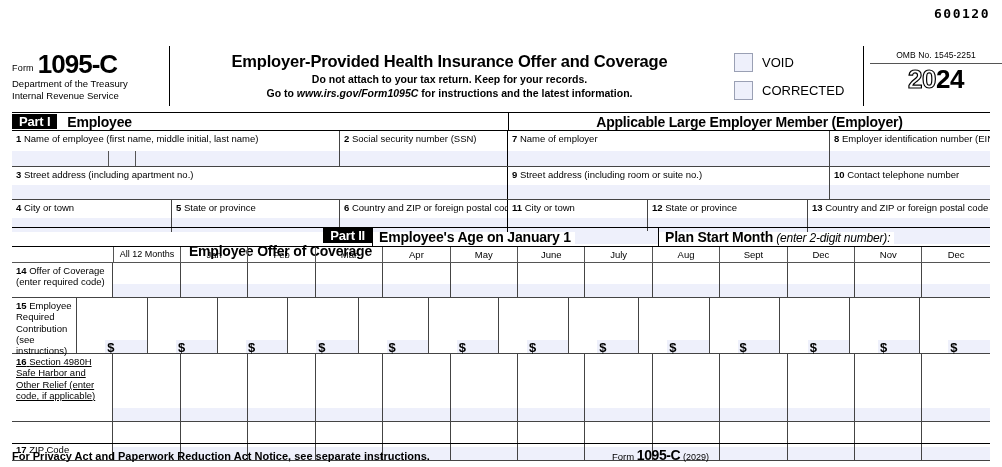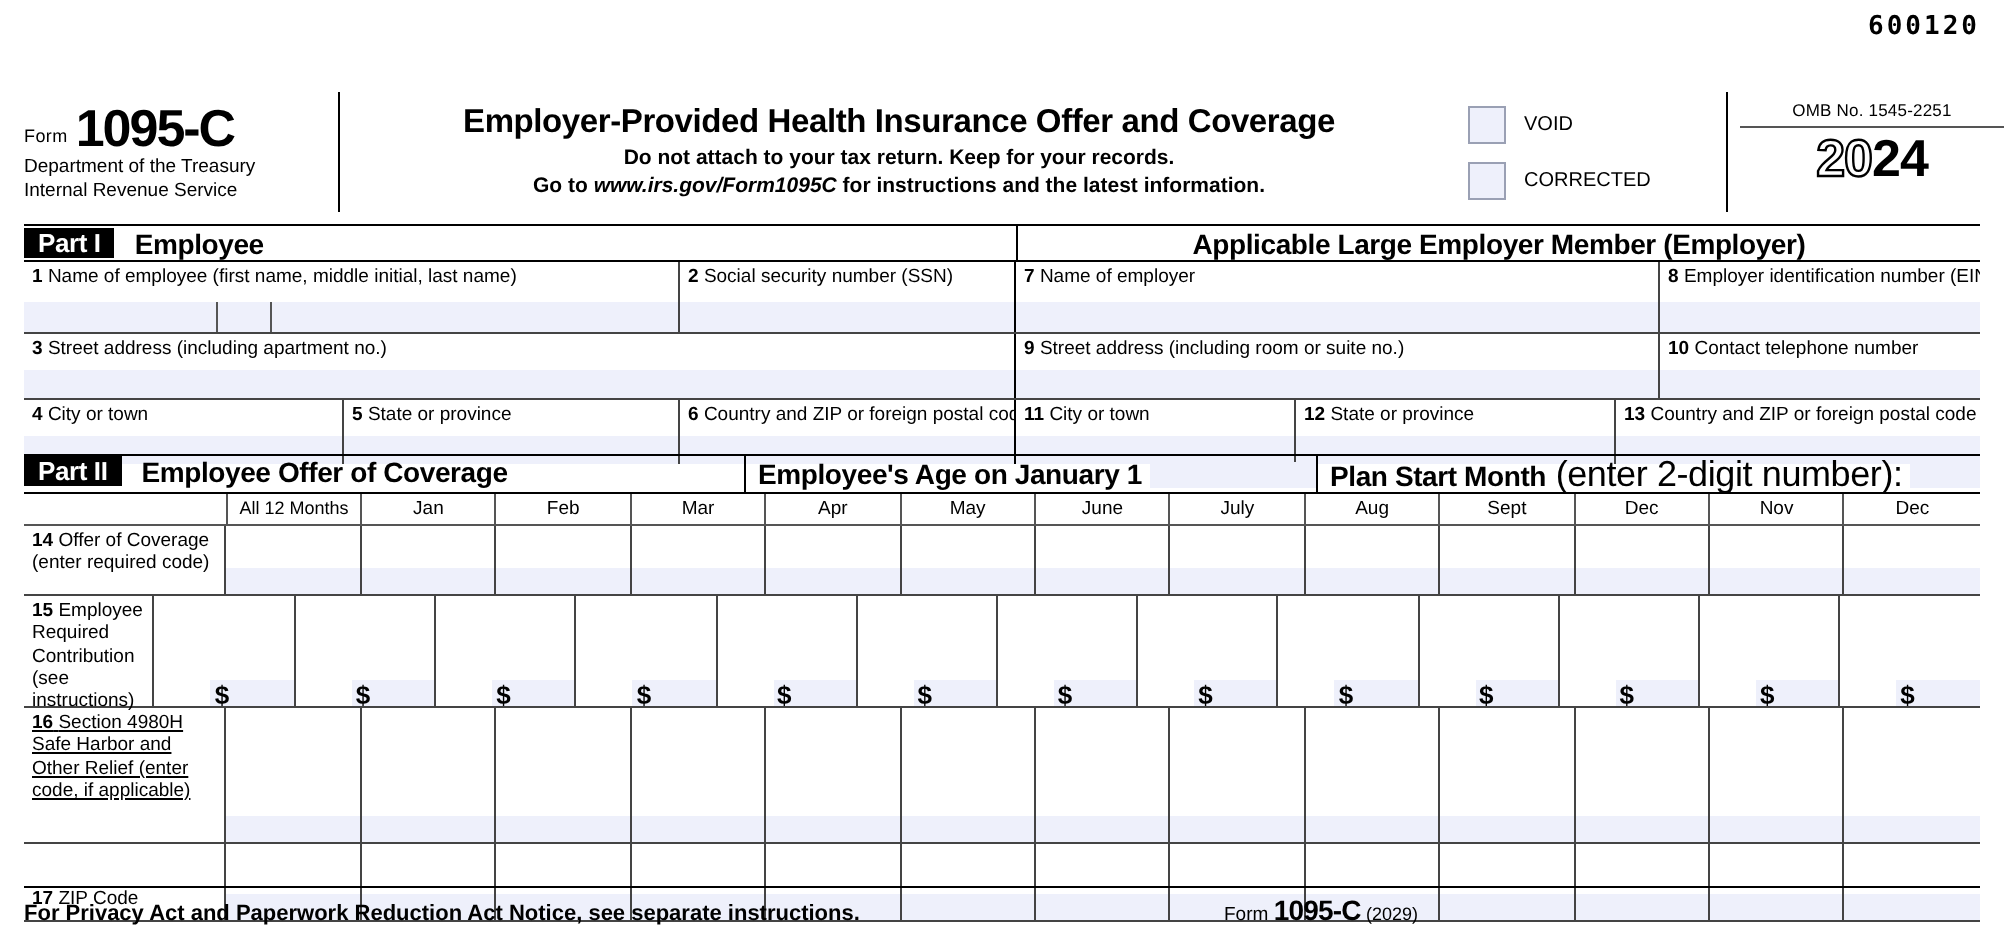--- a/index.html
+++ b/index.html
@@ -30,21 +30,21 @@
 
   .mast-mid{position:absolute;left:165px;top:8px;width:545px;text-align:center;}
   .mast-mid .t1{font-size:16.5px;font-weight:700;letter-spacing:-.2px;line-height:19px;}
   .mast-mid .t2{font-size:10.5px;font-weight:700;margin-top:2px;}
   .mast-mid .t3{font-size:10.5px;font-weight:700;margin-top:2px;}
   .mast-mid .t3 i{font-style:italic;}
 
   .checks{position:absolute;left:722px;top:4px;width:120px;}
   .ckrow{display:flex;align-items:center;gap:9px;height:28px;}
   .ckbox{width:17px;height:17px;background:#eef0fb;border:1px solid #9aa0b4;}
-  .cklab{font-size:10px;}
+  .cklab{font-size:13px;}
 
   .ombbox{position:absolute;left:858px;top:6px;width:132px;}
   .omb-t{font-size:8.5px;text-align:center;padding-bottom:3px;border-bottom:1px solid #555;letter-spacing:.1px;}
   .omb-y{text-align:center;font-size:26px;font-weight:700;line-height:28px;padding-top:1px;letter-spacing:-.5px;}
   .omb-y .hollow{color:#fff;-webkit-text-stroke:1.2px #000;}
 
   
   .sec{position:absolute;left:12px;width:978px;}
   .bar{display:flex;align-items:center;height:17px;border-top:1.6px solid #000;border-bottom:1.6px solid #000;}
   .tag{background:#000;color:#fff;font-size:13px;font-weight:700;padding:0 7px;line-height:15px;height:15px;letter-spacing:-.2px;}
@@ -193,30 +193,30 @@
       </div>
       <div class="cell" style="width:182px;">
         <div class="cap"><b>13</b> <span>Country and ZIP or foreign postal code</span></div>
         <div class="fill" style="height:14px;"></div>
       </div>
     </div>
   </div>
 
   <div class="sec" style="top:227px;">
     <div class="bar" style="height:18px;">
-      <div style="width:360px;display:flex;align-items:flex-start;height:100%;">
+      <div style="width:360px;display:flex;align-items:flex-end;height:100%;flex-direction:column;">
         <span class="tag">Part II</span>
         <span class="bartitle">Employee Offer of Coverage</span>
       </div>
       <div style="width:285px;display:flex;align-items:center;height:100%;border-left:1.2px solid #000;">
         <span class="bartitle" style="padding-left:6px;">Employee's Age on January 1</span>
         <span style="flex:1;height:13px;background:#eef0fb;margin-left:4px;"></span>
       </div>
       <div style="flex:1;display:flex;align-items:center;height:100%;border-left:1.2px solid #000;">
-        <span class="bartitle" style="padding-left:6px;"><span>Plan Start Month</span><span style="font-weight:400;font-size:18px;"> (enter 2-digit number):</span></span>
+        <span class="bartitle" style="padding-left:6px;"><span>Plan Start Month</span><span style="font-weight:400;font-size:12px;font-style:italic;"> (enter 2-digit number):</span></span>
         <span style="flex:1;height:13px;background:#eef0fb;margin-left:4px;"></span>
       </div>
     </div>
 
     <div class="p2head" id="monthHeader">
         <div class="mh" style="width: 101px; border-right: none;"></div>
         <div class="mh" style="width: 68px; font-size: 9px; border-left: 1.2px solid rgb(85, 85, 85);">All 12 Months</div>
         <div class="mh" style="width: 67.4167px;">Jan</div>
         <div class="mh" style="width: 67.4167px;">Feb</div>
         <div class="mh" style="width: 67.4167px;">Mar</div>

